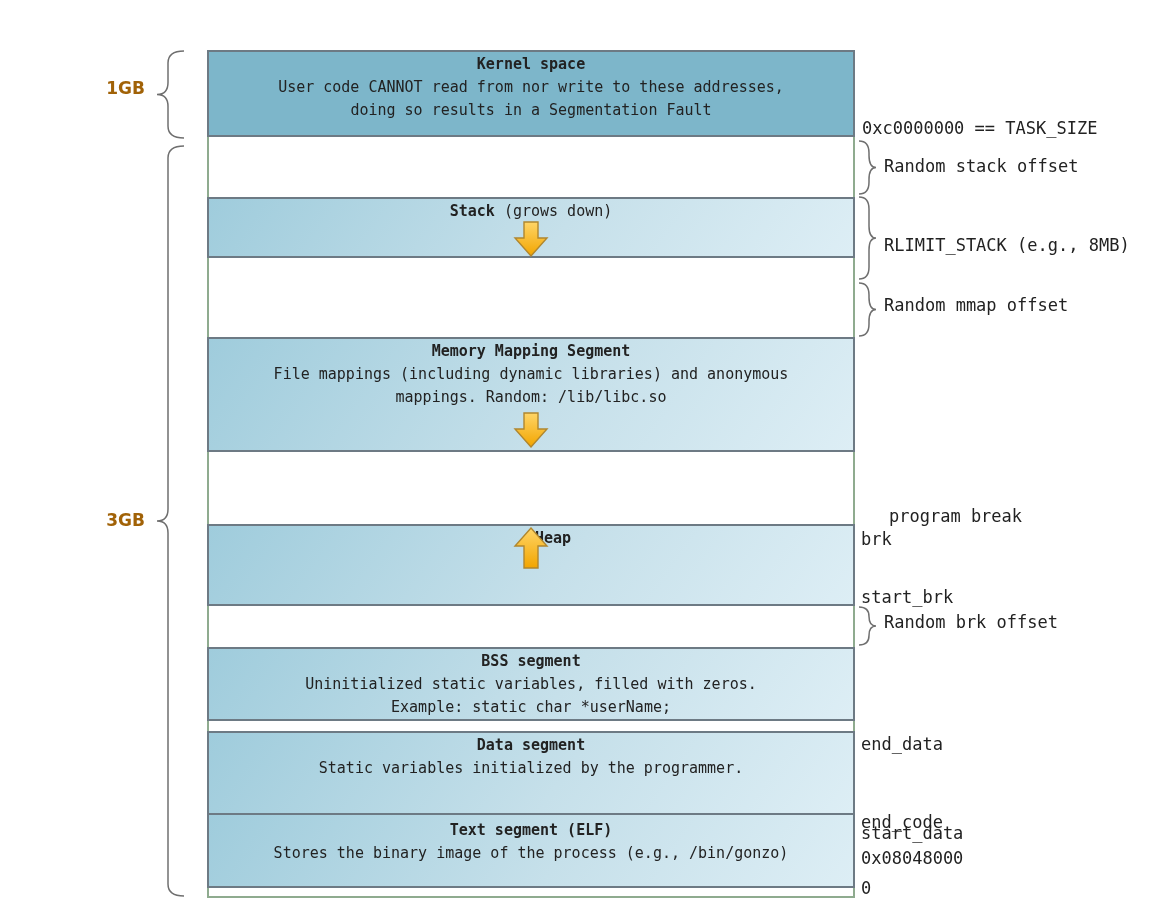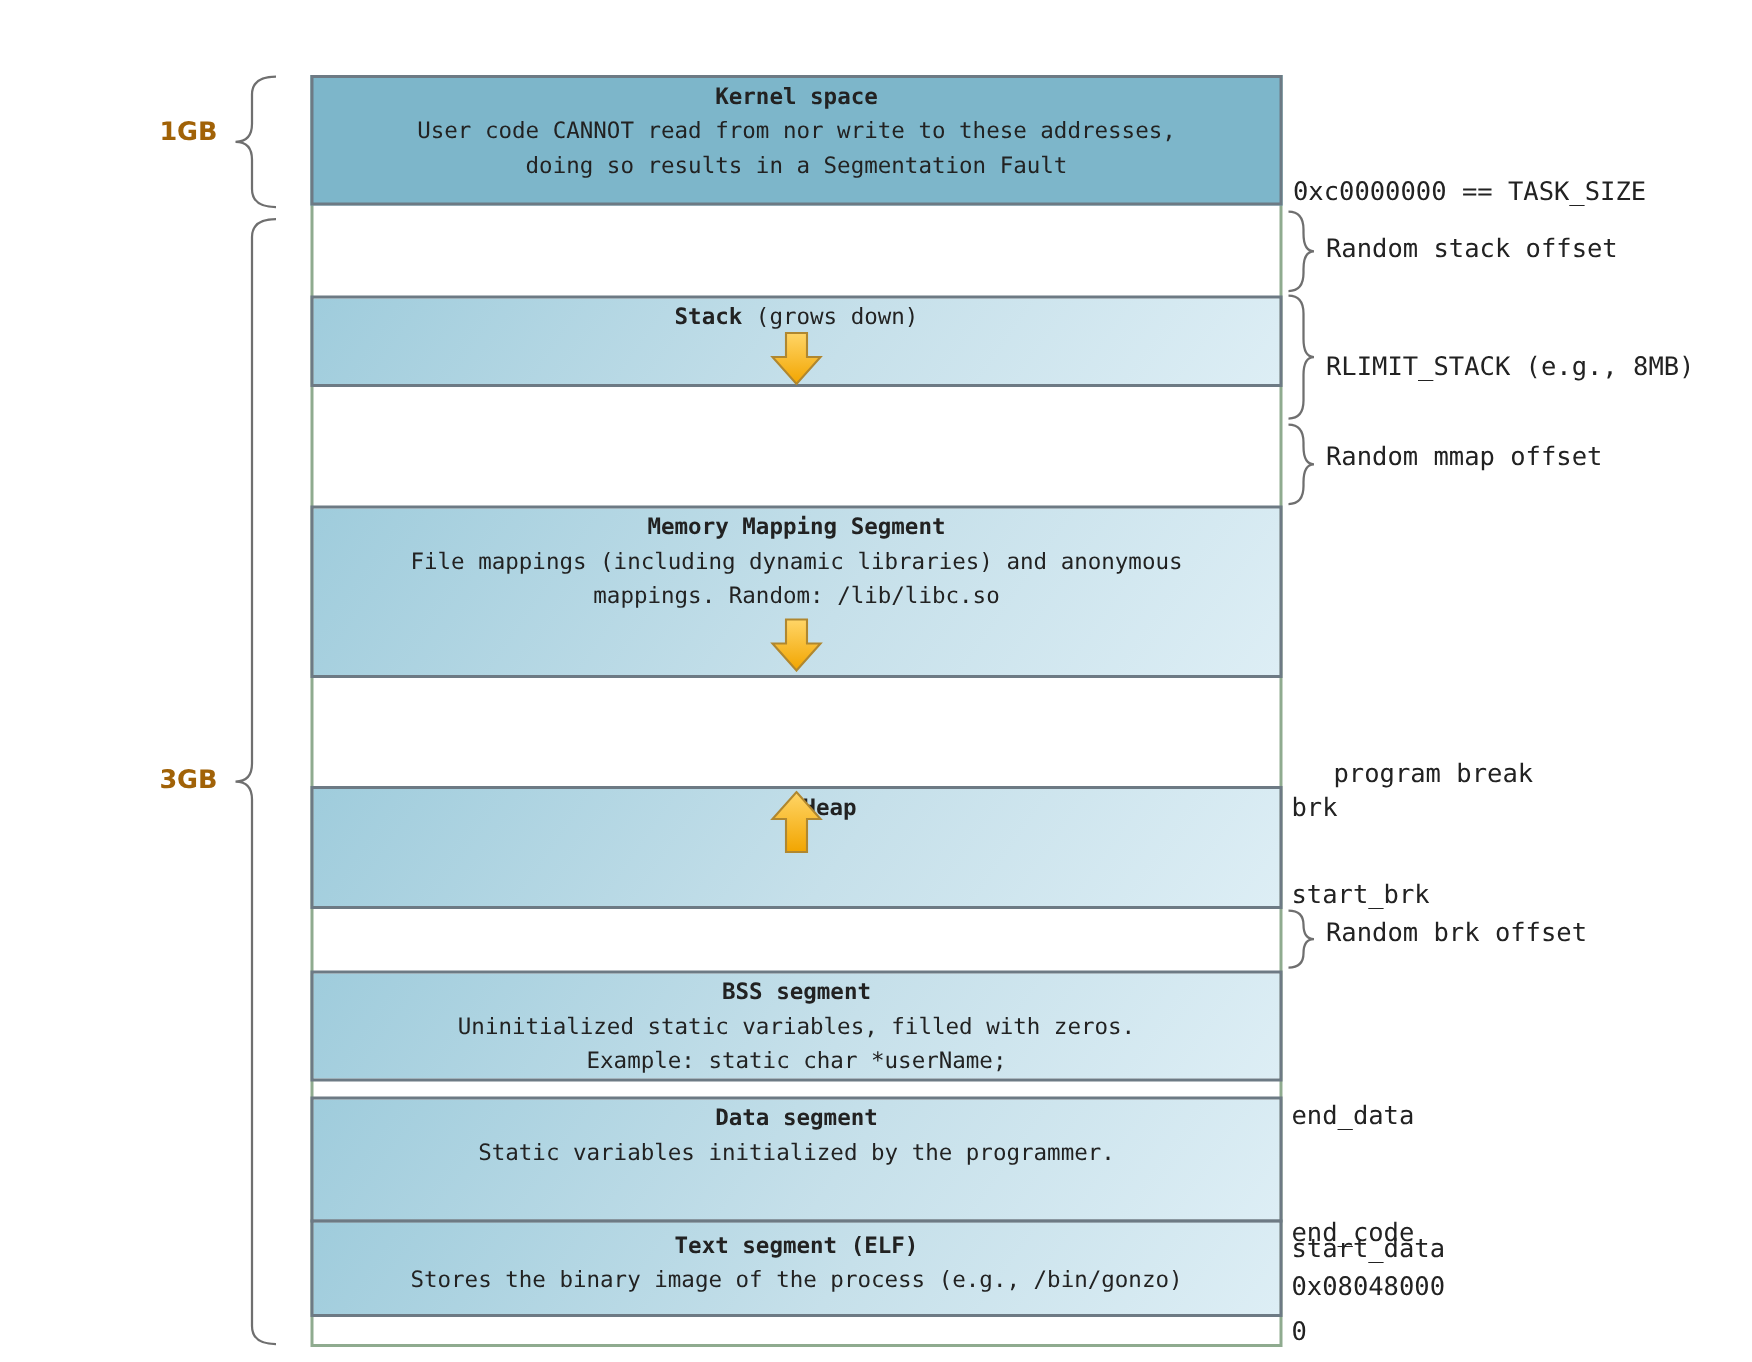--- a/index.html
+++ b/index.html
@@ -81,21 +81,21 @@
     <div class="t">BSS segment</div>
     <div>Uninitialized static variables, filled with zeros.</div>
     <div>Example: static char *userName;</div>
   </div>
 
   <div class="seg grad" style="top:731px;height:84px;">
     <div class="t">Data segment</div>
     <div>Static variables initialized by the programmer.</div>
   </div>
 
-  <div class="seg grad" style="top:813px;height:65px;padding-top:4px;">
+  <div class="seg grad" style="top:813px;height:75px;padding-top:4px;">
     <div class="t">Text segment (ELF)</div>
     <div>Stores the binary image of the process (e.g., /bin/gonzo)</div>
   </div>
 
   <div class="biglabel" style="left:95px;top:79px;">1GB</div>
   <svg class="brace" style="left:156px;top:51px;" width="30" height="87" viewBox="0 0 30 87">
       <path d="M28,0 Q12,0 12,12 L12,31.5 Q12,43.5 1,43.5 Q12,43.5 12,55.5 L12,75 Q12,87 28,87"></path>
     </svg>
 
   <div class="biglabel" style="left:95px;top:511px;">3GB</div>

